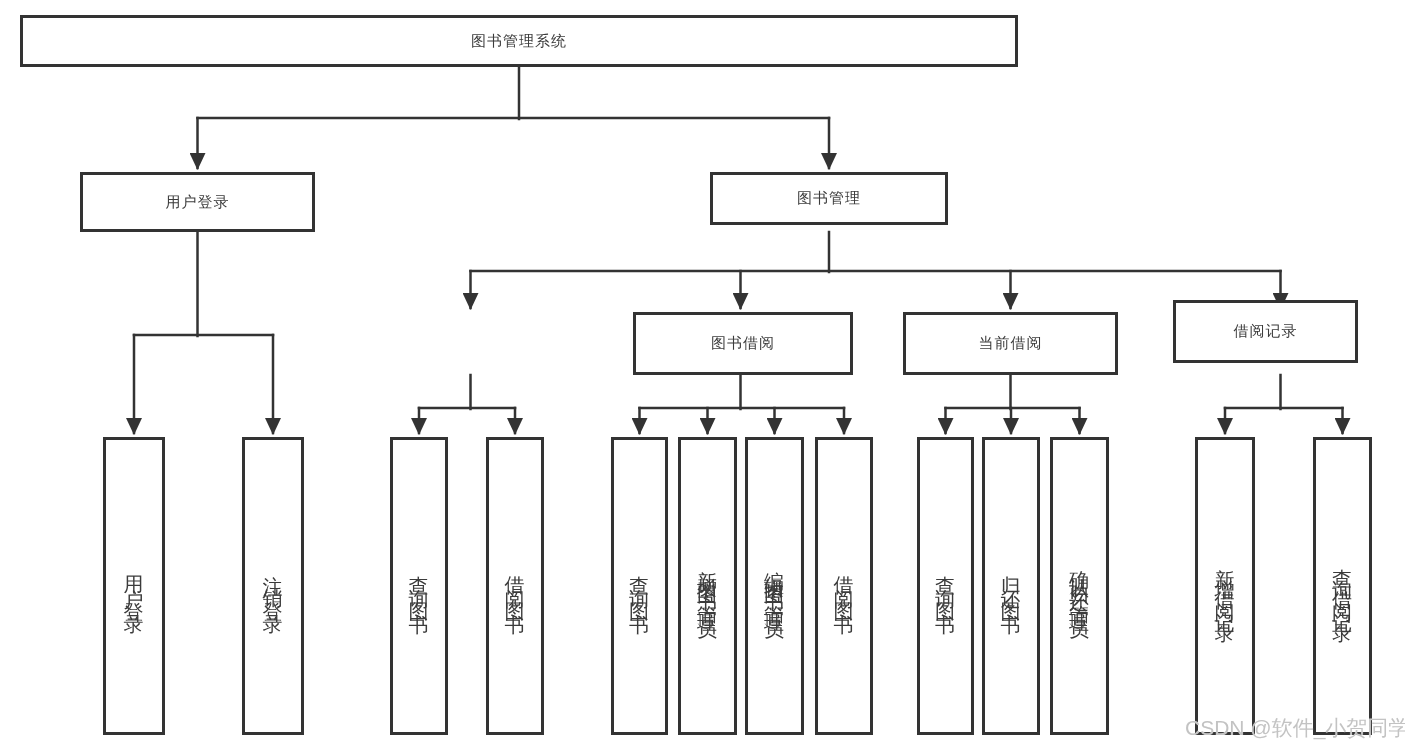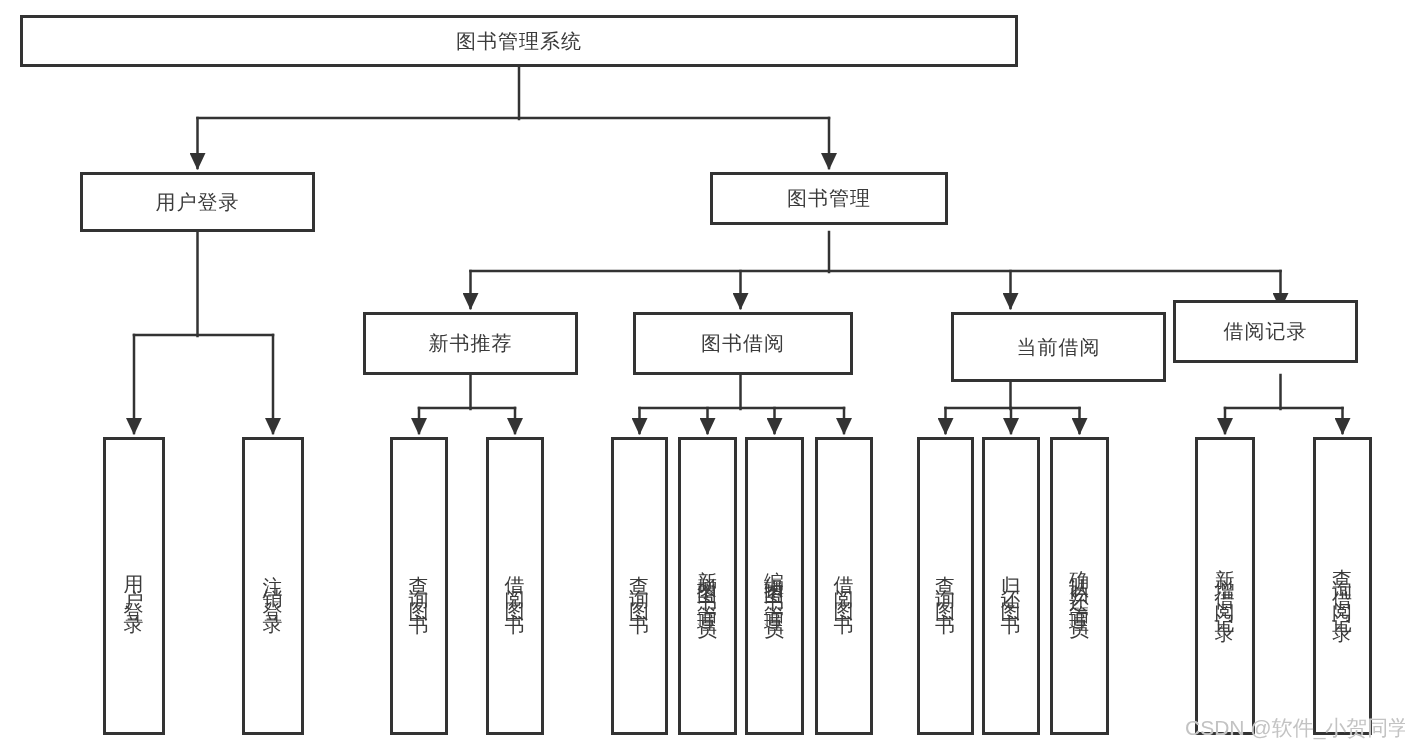--- a/index.html
+++ b/index.html
@@ -21,21 +21,21 @@
     background: #ffffff;
     border: 3px solid #333333;
     box-sizing: border-box;
     display: flex;
     align-items: center;
     justify-content: center;
     color: #3b3b3b;
     z-index: 1;
   }
   .node.h span {
-    font-size: 20px;
+    font-size: 15px;
     letter-spacing: 1px;
     white-space: nowrap;
   }
   .node.v span {
     writing-mode: vertical-rl;
     text-orientation: mixed;
     font-size: 20px;
     line-height: 1;
     white-space: nowrap;
   }
@@ -112,27 +112,24 @@
     <span>图书管理系统</span>
   </div>
 
   <div class="node h" style="left:80px;top:172px;width:235px;height:60px">
     <span>用户登录</span>
   </div>
   <div class="node h" style="left:710px;top:172px;width:238px;height:53px">
     <span>图书管理</span>
   </div>
 
-  <div class="node h" style="left:363px;top:312px;width:215px;height:63px">
-    <span>新书推荐</span>
-  </div>
   <div class="node h" style="left:633px;top:312px;width:220px;height:63px">
     <span>图书借阅</span>
   </div>
-  <div class="node h" style="left:951px;top:312px;width:215px;height:70px">
+  <div class="node h" style="left:903px;top:312px;width:215px;height:63px">
     <span>当前借阅</span>
   </div>
   <div class="node h" style="left:1173px;top:300px;width:185px;height:63px">
     <span>借阅记录</span>
   </div>
 
   <div class="node v" style="left:103px;top:437px;width:62px;height:298px">
     <span class="ls4">用户登录</span>
   </div>
   <div class="node v" style="left:242px;top:437px;width:62px;height:298px">

